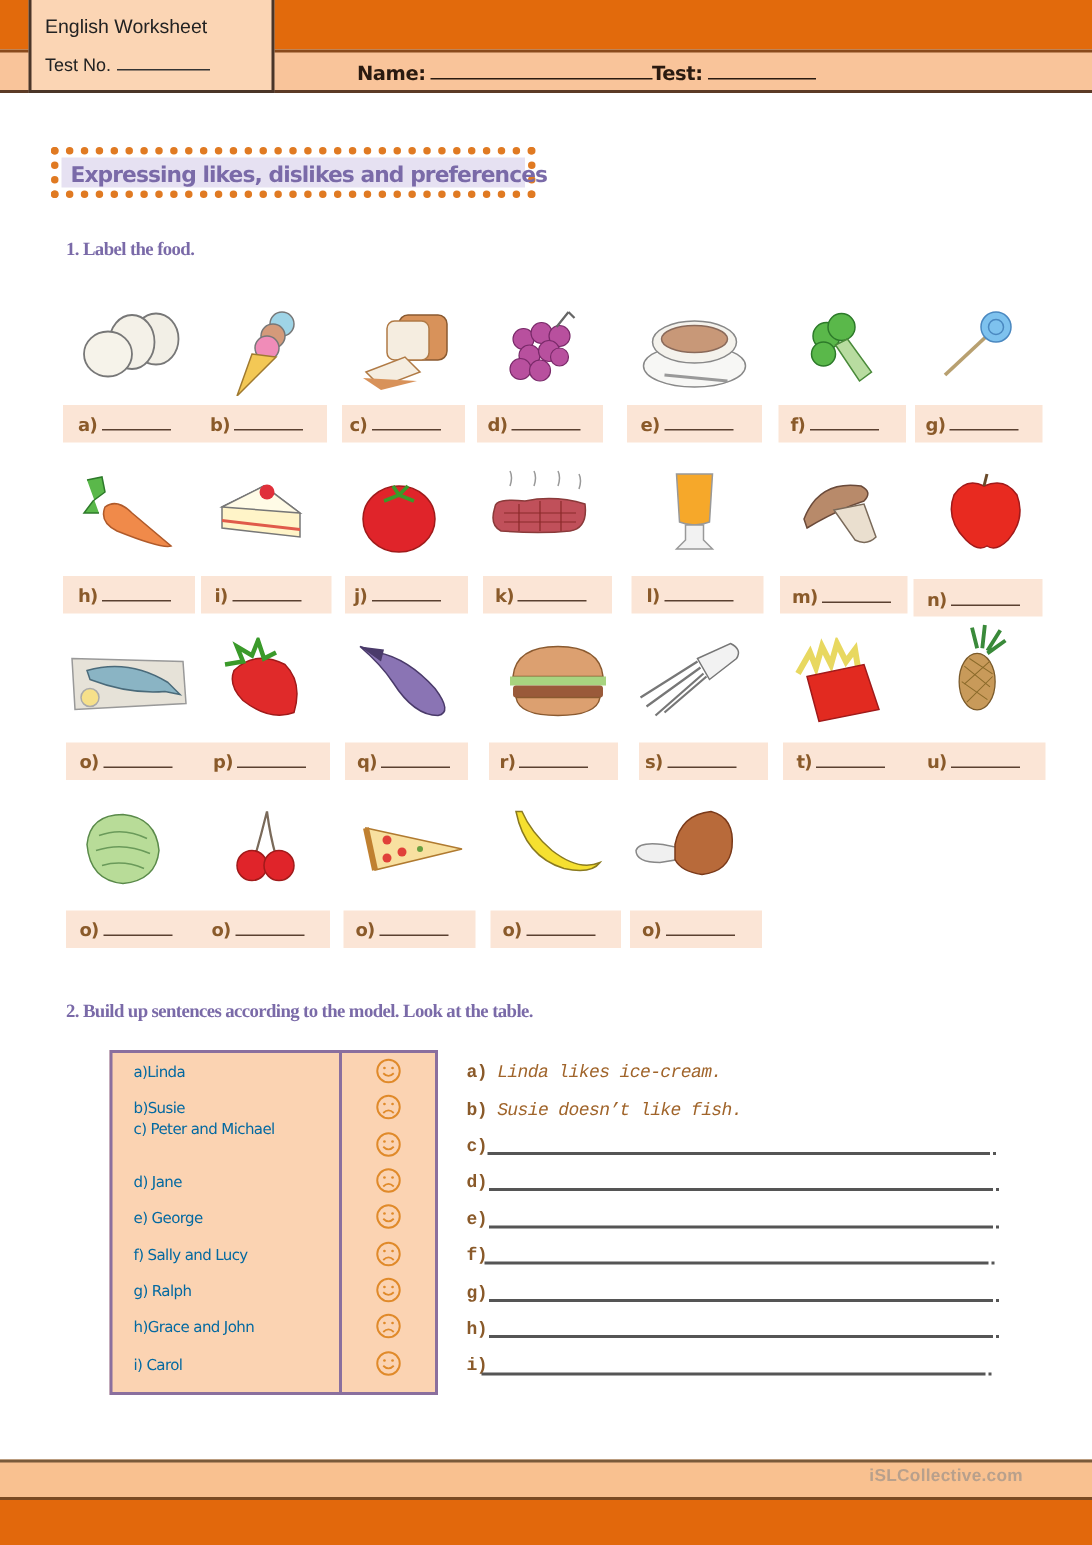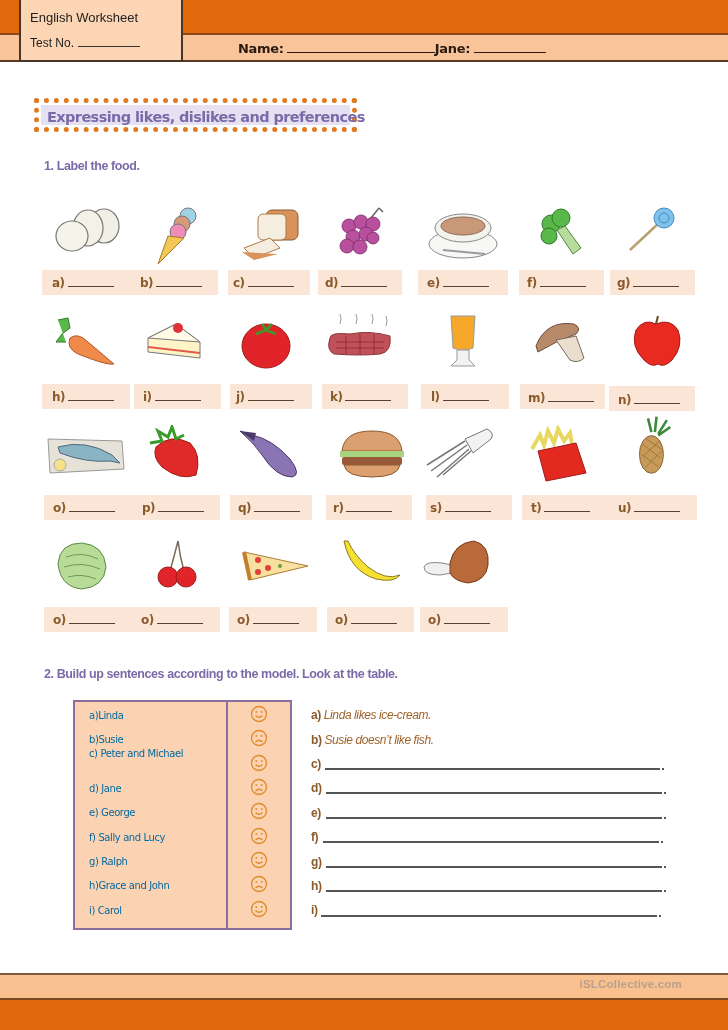--- a/index.html
+++ b/index.html
@@ -14,58 +14,58 @@
   .hdr-test  { position: absolute; left: 9px; top: 36px; font-size: 12px; color: #222; }
   .hdr-test .blank { display: inline-block; width: 62px; border-bottom: 1px solid #333; margin-left: 4px; height: 10px; }
   .hdr-name { position: absolute; left: 238px; top: 41px; font-size: 13px; font-weight: bold; color: #2a1a10; font-family: "DejaVu Sans", sans-serif; letter-spacing: -0.3px; }
   .hdr-name .blank { display: inline-block; height: 12px; border-bottom: 1.5px solid #2a1a10; vertical-align: baseline; }
 
   
   .title-box { position: absolute; left: 34px; top: 98px; width: 323px; height: 34px; border: 5px dotted #e07a22; background: #fff; }
   .title-inner { position: absolute; left: 2px; top: 2px; right: 2px; bottom: 2px; background: #e6e1f2; }
   .title-text { position: absolute; left: 6px; top: 4px; font-size: 14.5px; font-weight: bold; color: #7a6aa8; font-family: "DejaVu Sans", sans-serif; letter-spacing: -0.6px; white-space: nowrap; }
 
-  .q-heading { position: absolute; font-size: 12.5px; font-weight: bold; color: #7a6aa8; font-family: Liberation Sans, sans-serif; letter-spacing: -0.4px; white-space: nowrap; }
+  .q-heading { position: absolute; font-size: 12.5px; font-weight: bold; color: #7a6aa8; font-family: Liberation Serif, serif; letter-spacing: -0.4px; white-space: nowrap; }
 
   
   .food { position: absolute; width: 80px; height: 60px; }
   .food svg { width: 100%; height: 100%; }
   .lbox { position: absolute; height: 25px; background: #fbe5d6; }
   .lbl { position: absolute; top: 6px; font-size: 12px; font-weight: bold; color: #8a5a2a; font-family: "DejaVu Sans", sans-serif; letter-spacing: -0.5px; white-space: nowrap; }
   .lbl .ul { display: inline-block; width: 46px; height: 9px; border-bottom: 1.5px solid #5a4030; margin-left: 3px; }
 
   
   .ptable { position: absolute; left: 73px; top: 700px; width: 219px; height: 230px; background: #fbd3b2; border: 2px solid #8a6f9e; }
   .ptable .divider { position: absolute; left: 151px; top: 0; bottom: 0; width: 2px; background: #8a6f9e; }
   .prow { position: absolute; left: 14px; font-size: 10px; color: #0369a1; font-family: "DejaVu Sans", sans-serif; letter-spacing: -0.4px; white-space: nowrap; }
   .face { position: absolute; left: 175px; width: 18px; height: 18px; }
 
   
-  .sent { position: absolute; left: 311px; font-size: 12px; font-family: Liberation Sans, sans-serif; letter-spacing: -0.4px; white-space: nowrap; }
+  .sent { position: absolute; left: 311px; font-size: 12px; font-family: Liberation Mono, monospace; letter-spacing: -0.4px; white-space: nowrap; }
   .sent .k { font-weight: bold; color: #8a5a2a; }
   .sent .it { font-style: italic; color: #a0642a; }
   .sline { position: absolute; height: 1.5px; background: #555; }
   .sdot { position: absolute; width: 2px; height: 2px; background: #555; }
 
   
   .ftr-peach { position: absolute; left: 0; top: 973px; width: 728px; height: 27px; background: #f9c190; border-top: 2px solid #7a5a3a; border-bottom: 2px solid #7a4a22; }
   .ftr-brand { position: absolute; right: 46px; top: 978px; font-size: 11.5px; font-weight: bold; color: #b8a08c; font-family: "Liberation Sans", sans-serif; letter-spacing: 0.2px; }
   .ftr-orange { position: absolute; left: 0; top: 1000px; width: 728px; height: 30px; background: #e2680c; }
 </style>
 </head>
 <body>
 
 <div class="hdr-orange"></div>
 <div class="hdr-peach"></div>
 <div class="hdr-box">
   <div class="hdr-title">English Worksheet</div>
   <div class="hdr-test"><span>Test No.</span><span class="blank"></span></div>
 </div>
 <div class="hdr-name">
-  <span>Name:</span><span class="blank" style="width:148px;margin-left:3px"></span><span>Jane:</span><span class="blank" style="width:72px;margin-left:4px"></span>
+  <span>Name:</span><span class="blank" style="width:148px;margin-left:3px"></span><span>Test:</span><span class="blank" style="width:72px;margin-left:4px"></span>
 </div>
 
 <div class="title-box">
   <div class="title-inner">
     <div class="title-text">Expressing likes, dislikes and preferences</div>
   </div>
 </div>
 
 <div class="q-heading" style="left:44px;top:159px">1. Label the food.</div>
 

